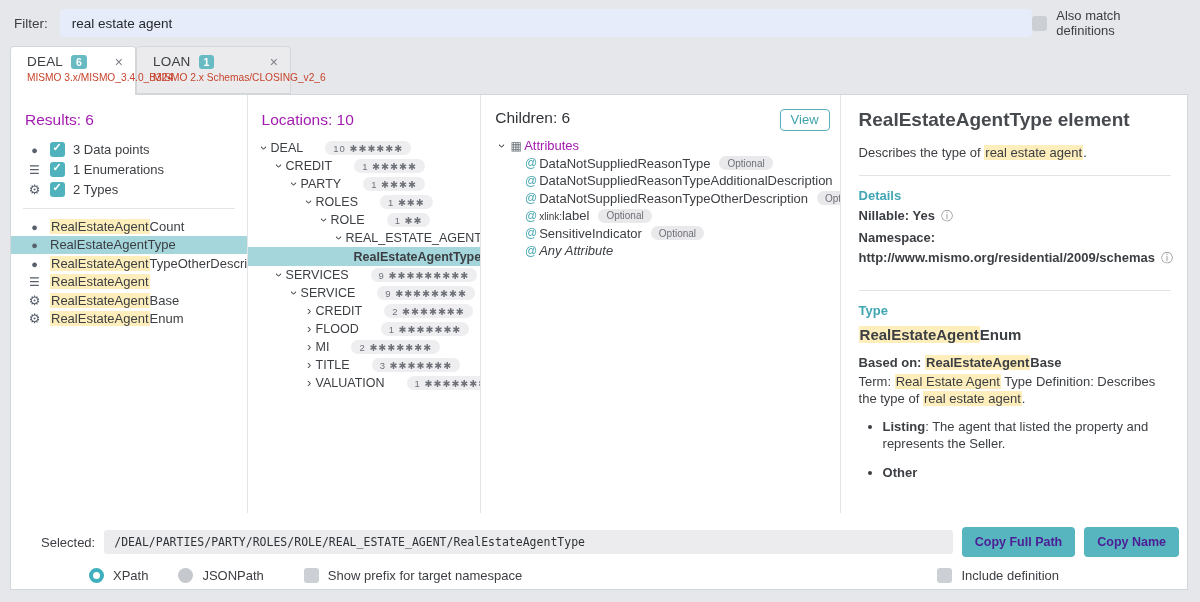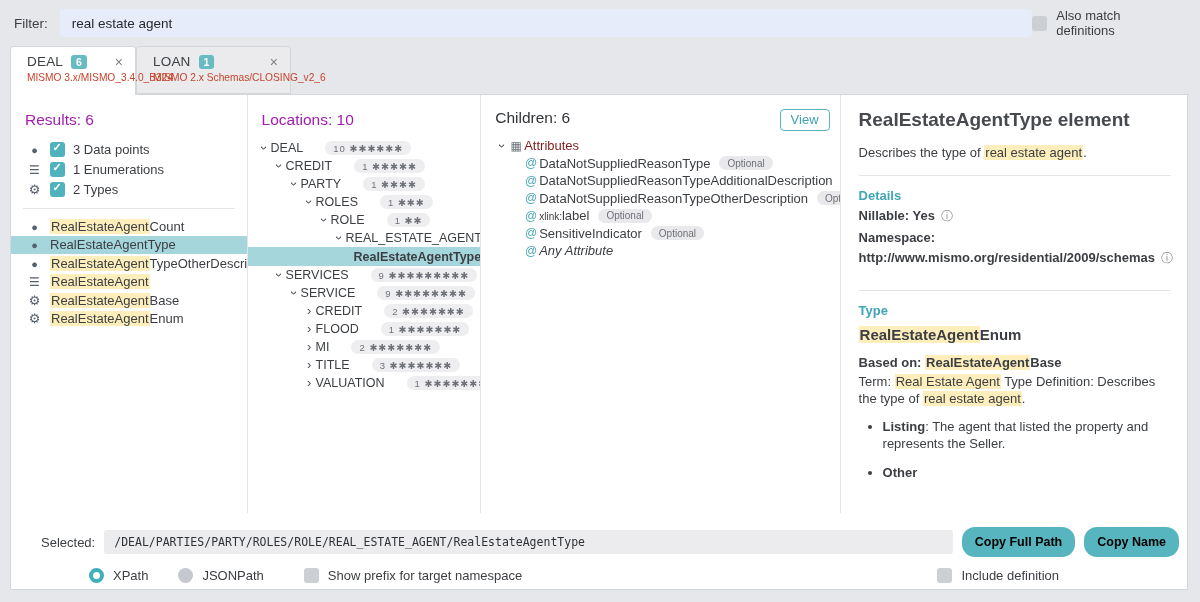--- a/index.html
+++ b/index.html
@@ -103,21 +103,21 @@
   .enum-list { margin:10px 0 0 24px; }
   .enum-list li { font-size:13px; line-height:17.5px; margin-bottom:11px; color:#3b3e42; }
 
   
   .bottom-bar { position:absolute; left:0; top:418px; width:100%; height:78px; padding:14px 8px 0 30px; }
   .bb-row1 { display:flex; align-items:center; }
   .sel-label { font-size:13px; flex:none; }
   .path-input { margin-left:9px; flex:1; height:24px; background:#ececee; border:none;
     border-radius:3px; font-family:"DejaVu Sans Mono", monospace; font-size:11.5px;
     color:#2f3337; padding:0 10px; outline:none; }
-  .teal-btn { margin-left:9px; background:#57b5bf; color:#000000; border:none; border-radius:13px;
+  .teal-btn { margin-left:9px; background:#57b5bf; color:#4c1d95; border:none; border-radius:4px;
     font-size:12.5px; font-weight:bold; padding:8px 13px; cursor:pointer; flex:none;
     font-family:"Liberation Sans", sans-serif; }
   .bb-row2 { display:flex; align-items:center; margin-top:11px; padding-left:48px; }
   .radio { width:15px; height:15px; border-radius:50%; flex:none; }
   .radio.on  { background:#fff; border:4.5px solid #3eafbc; }
   .radio.off { background:#c5c8cd; }
   .rgroup { display:flex; align-items:center; gap:9px; }
   .gap26 { margin-left:30px; } .gap36 { margin-left:40px; }
   .incl { margin-left:auto; display:flex; align-items:center; gap:9px; margin-right:120px; }
 </style>
@@ -270,21 +270,21 @@
     </div>
 
     <div class="panel p-children">
       <div class="c-head">
         <span class="p-head-text">Children: 6</span>
         <button class="view-btn">View</button>
       </div>
       <div class="c-row" style="padding-left:14px">
         <span class="exp open"></span>
         <span class="grid-ic"></span>
-        <span class="c-label" style="color:#7f1d1d">Attributes</span>
+        <span class="c-label" style="color:#a21caf">Attributes</span>
       </div>
       <div class="c-row" style="padding-left:42px">
         <span class="at-ic">@</span>
         <span class="c-label">DataNotSuppliedReasonType</span>
         <span class="pill">Optional</span>
       </div>
       <div class="c-row" style="padding-left:42px">
         <span class="at-ic">@</span>
         <span class="c-label">DataNotSuppliedReasonTypeAdditionalDescription</span>
 

